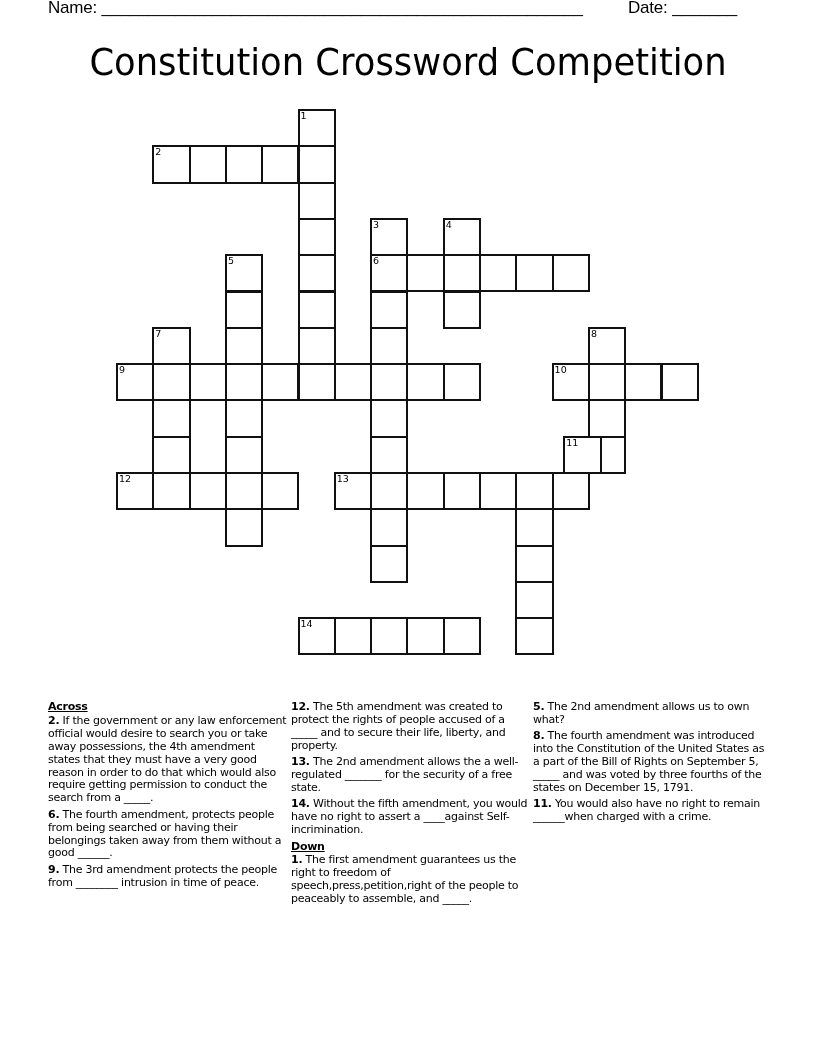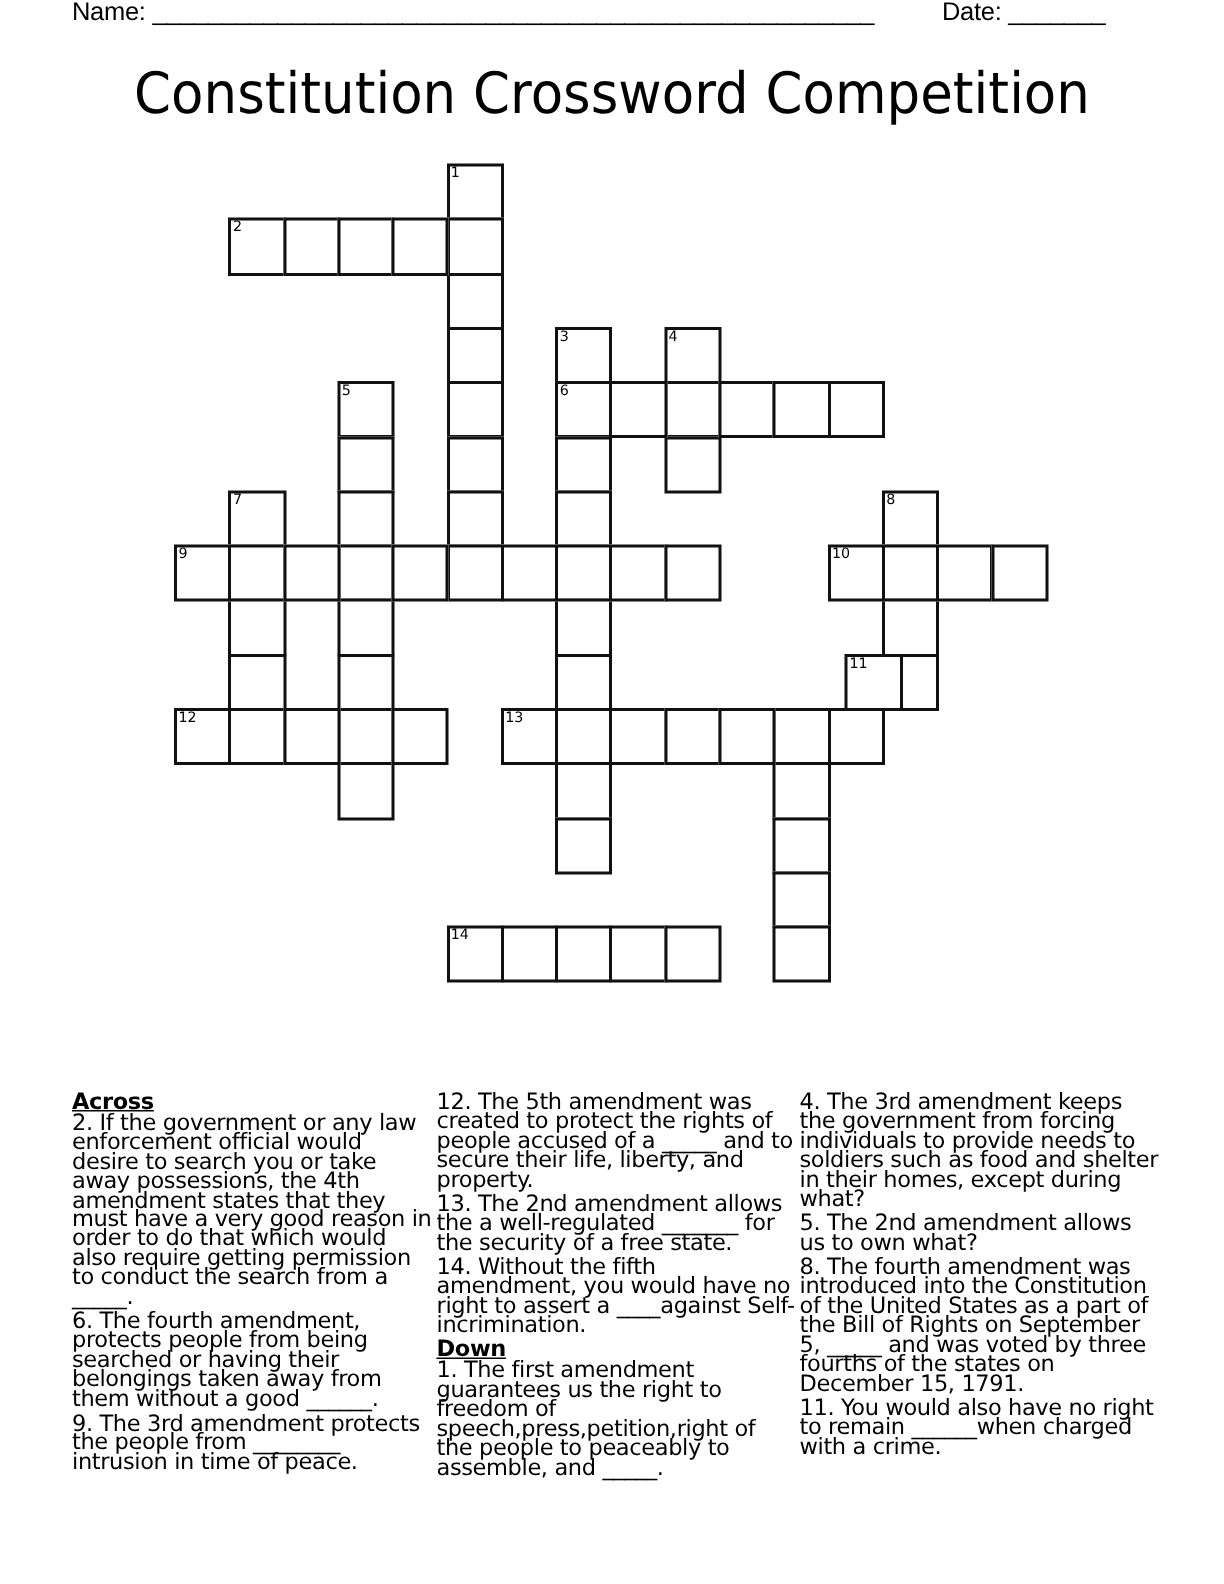--- a/index.html
+++ b/index.html
@@ -62,38 +62,37 @@
       left: 1px;
       top: -1px;
       font-family: "DejaVu Sans", sans-serif;
       font-size: 9.5px;
       line-height: 11px;
     }
     .clues {
       position: absolute;
       top: 701px;
       font-family: "DejaVu Sans", sans-serif;
-      font-size: 15px;
+      font-size: 11px;
       line-height: 12.9px;
       letter-spacing: -0.25px;
-      margin-top: 27px;
     }
     .col1 { left: 48px; width: 240px; }
     .col2 { left: 291px; width: 240px; }
     .col3 { left: 533px; width: 240px; }
     .section-head {
       font-weight: bold;
       text-decoration: underline;
       margin-bottom: 1px;
     }
     .clue {
       margin-bottom: 3.5px;
     }
     .clue .n {
-      font-weight: normal;
+      font-weight: bold;
     }
   </style>
 </head>
 <body>
 
 <div class="header-line"><span>Name: </span><span>____________________________________________________</span><span class="date"><span>Date: </span><span>_______</span></span></div>
 
 <div class="title">Constitution Crossword Competition</div>
 
 <div class="grid" id="grid">
@@ -210,17 +209,16 @@
 
 <div class="clues col2">
   <div class="clue"><span class="n">12.</span><span> The 5th amendment was created to protect the rights of people accused of a _____ and to secure their life, liberty, and property.</span></div>
   <div class="clue"><span class="n">13.</span><span> The 2nd amendment allows the a well-regulated _______ for the security of a free state.</span></div>
   <div class="clue"><span class="n">14.</span><span> Without the fifth amendment, you would have no right to assert a ____against Self-incrimination.</span></div>
   <div class="section-head">Down</div>
   <div class="clue"><span class="n">1.</span><span> The first amendment guarantees us the right to freedom of speech,press,petition,right of the people to peaceably to assemble, and _____.</span></div>
 </div>
 
 <div class="clues col3">
-  <div class="clue"><span class="n">4.</span><span> The 3rd amendment keeps the government from forcing individuals to provide needs to soldiers such as food and shelter in their homes, except during what?</span></div>
   <div class="clue"><span class="n">5.</span><span> The 2nd amendment allows us to own what?</span></div>
   <div class="clue"><span class="n">8.</span><span> The fourth amendment was introduced into the Constitution of the United States as a part of the Bill of Rights on September 5, _____ and was voted by three fourths of the states on December 15, 1791.</span></div>
   <div class="clue"><span class="n">11.</span><span> You would also have no right to remain ______when charged with a crime.</span></div>
 </div>
 
 </body></html>

